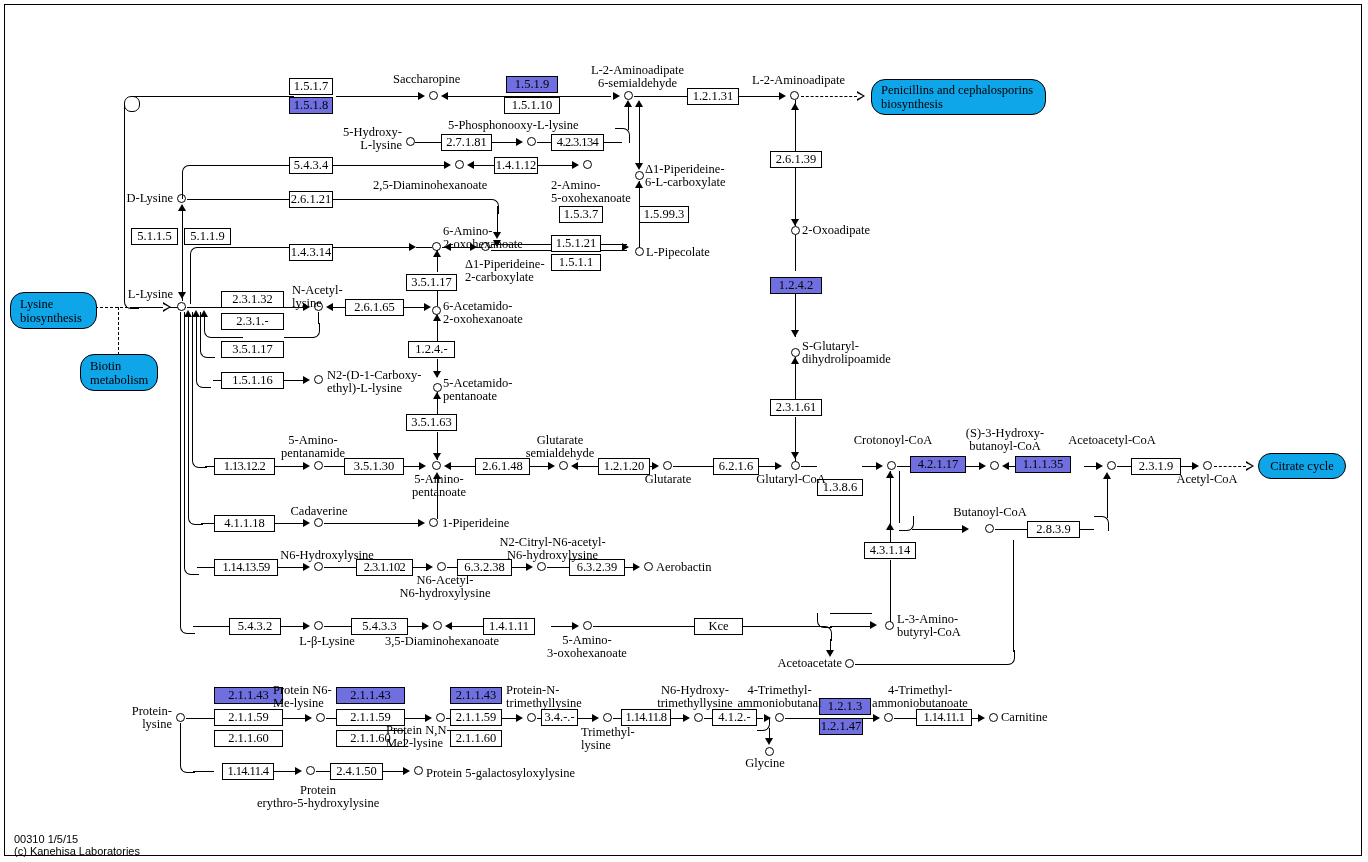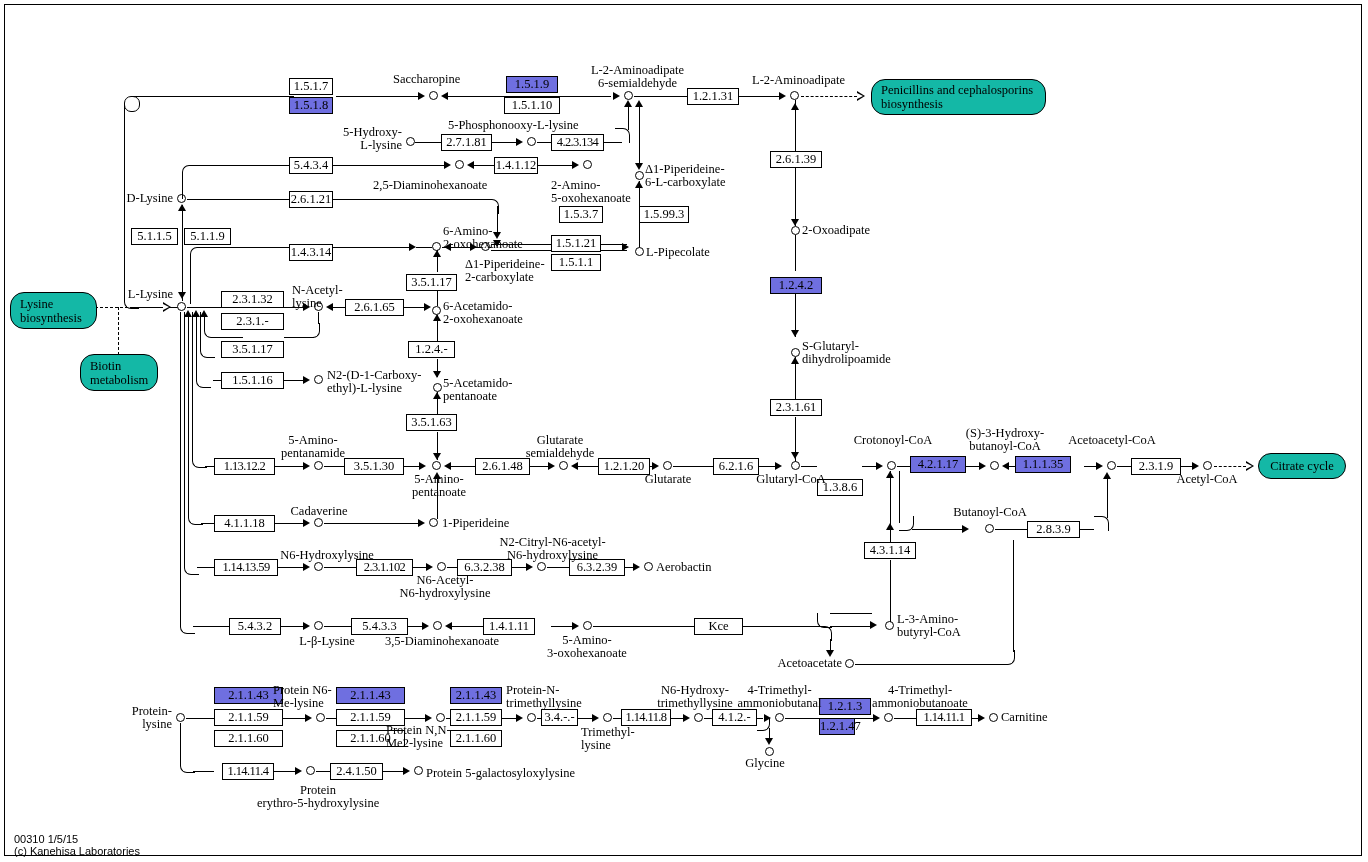--- a/index.html
+++ b/index.html
@@ -34,21 +34,21 @@
   .ar-r{border-left:7px solid #000;border-top:4.5px solid transparent;border-bottom:4.5px solid transparent;}
   .ar-l{border-right:7px solid #000;border-top:4.5px solid transparent;border-bottom:4.5px solid transparent;}
   .ar-d{border-top:7px solid #000;border-left:4.5px solid transparent;border-right:4.5px solid transparent;}
   .ar-u{border-bottom:7px solid #000;border-left:4.5px solid transparent;border-right:4.5px solid transparent;}
   
   .arh{position:absolute;width:0;height:0;border-left:8px solid #000;
        border-top:5px solid transparent;border-bottom:5px solid transparent;}
   .arh::after{content:"";position:absolute;left:-8px;top:-3px;width:0;height:0;
        border-left:6px solid #fff;border-top:3px solid transparent;border-bottom:3px solid transparent;}
   
-  .mapbox{position:absolute;border:1.5px solid #000;border-radius:14px;background:#14b8a6;
+  .mapbox{position:absolute;border:1.5px solid #000;border-radius:14px;background:#0ea5e9;
      font-family:"Liberation Serif",serif;font-size:12.5px;line-height:14px;color:#000;
      display:flex;align-items:center;box-sizing:border-box;padding:2px 9px;}
   .footer{position:absolute;font-family:"Liberation Sans",sans-serif;font-size:11px;
      line-height:13px;color:#000;white-space:pre;}
   
   .corner{position:absolute;border:1px solid #000;border-radius:7px;background:transparent;}
   .c-tl{border-right:none;border-bottom:none;}
   .c-tr{border-left:none;border-bottom:none;}
   .c-bl{border-right:none;border-top:none;}
   .c-br{border-left:none;border-top:none;}
@@ -439,21 +439,21 @@
   <div class="ec hl" style="left:336px;top:687px;width:69px;">2.1.1.43</div>
   <div class="ec" style="left:336px;top:709px;width:69px;">2.1.1.59</div>
   <div class="ec" style="left:336px;top:730px;width:69px;">2.1.1.60</div>
   <div class="ec hl" style="left:450px;top:687px;width:52px;">2.1.1.43</div>
   <div class="ec" style="left:450px;top:709px;width:52px;">2.1.1.59</div>
   <div class="ec" style="left:450px;top:730px;width:52px;">2.1.1.60</div>
   <div class="ec" style="left:541px;top:709px;width:37px;">3.4.-.-</div>
   <div class="ec tight" style="left:621px;top:709px;width:50px;">1.14.11.8</div>
   <div class="ec" style="left:712px;top:709px;width:45px;">4.1.2.-</div>
   <div class="ec hl" style="left:819px;top:698px;width:52px;">1.2.1.3</div>
-  <div class="ec hl" style="left:819px;top:718px;width:36px;">1.2.1.47</div>
+  <div class="ec hl" style="left:819px;top:718px;width:44px;">1.2.1.47</div>
   <div class="ec tight" style="left:916px;top:709px;width:56px;">1.14.11.1</div>
   <div class="ec tight" style="left:222px;top:763px;width:52px;">1.14.11.4</div>
   <div class="ec" style="left:330px;top:763px;width:53px;">2.4.1.50</div>
 
   <div class="mapbox" style="left:871px;top:79px;width:175px;height:36px;">
     <div>
       <div>Penicillins and cephalosporins</div>
       <div>biosynthesis</div>
     </div>
   </div>

